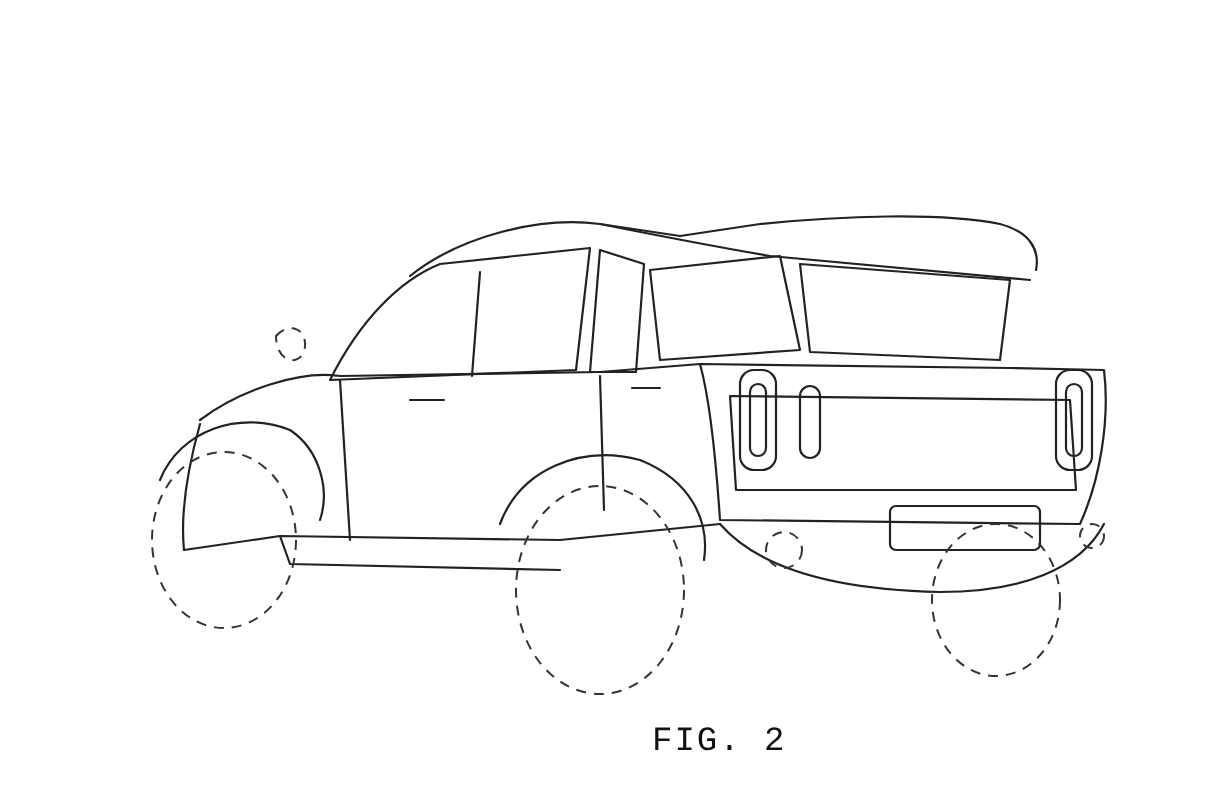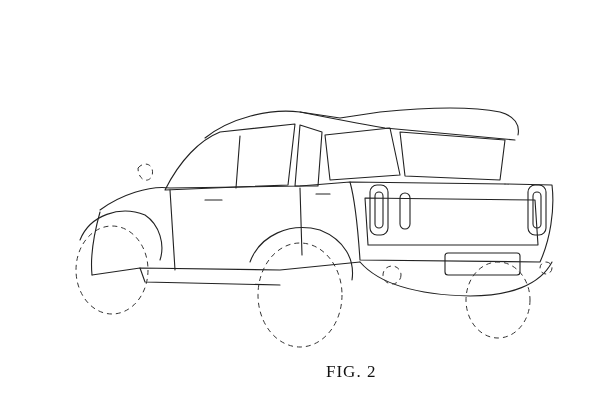--- a/index.html
+++ b/index.html
@@ -1,18 +1,18 @@
 <!DOCTYPE html>
 <html><head>
   <meta charset="utf-8">
   <style>
     html, body { margin:0; padding:0; background:#ffffff; }
     body { width:612px; height:405px; overflow:hidden; position:relative; font-family:"Liberation Sans", sans-serif; }
     #drawing { position:absolute; left:0; top:0; width:612px; height:405px; }
-    .fig-label { position:absolute; left:326px; top:362px; font-size:17px; letter-spacing:1px; color:#111; font-family:Liberation Serif, serif; }
+    .fig-label { position:absolute; left:326px; top:362px; font-size:17px; letter-spacing:1px; color:#111; font-family:Liberation Mono, monospace; }
     svg .ln { fill:none; stroke:#222; stroke-width:1.1; stroke-linejoin:round; stroke-linecap:round; }
     svg .dash { fill:none; stroke:#333; stroke-width:1; stroke-dasharray:5 4; }
   </style>
 </head>
 <body>
 
 <div>
 <svg id="drawing" viewBox="0 0 612 405" xmlns="http://www.w3.org/2000/svg">
 
   <path class="ln" d="M205 138 C230 118 270 108 300 112 L340 118 L380 112 C420 108 470 106 500 112 C515 116 520 125 518 135"></path>

